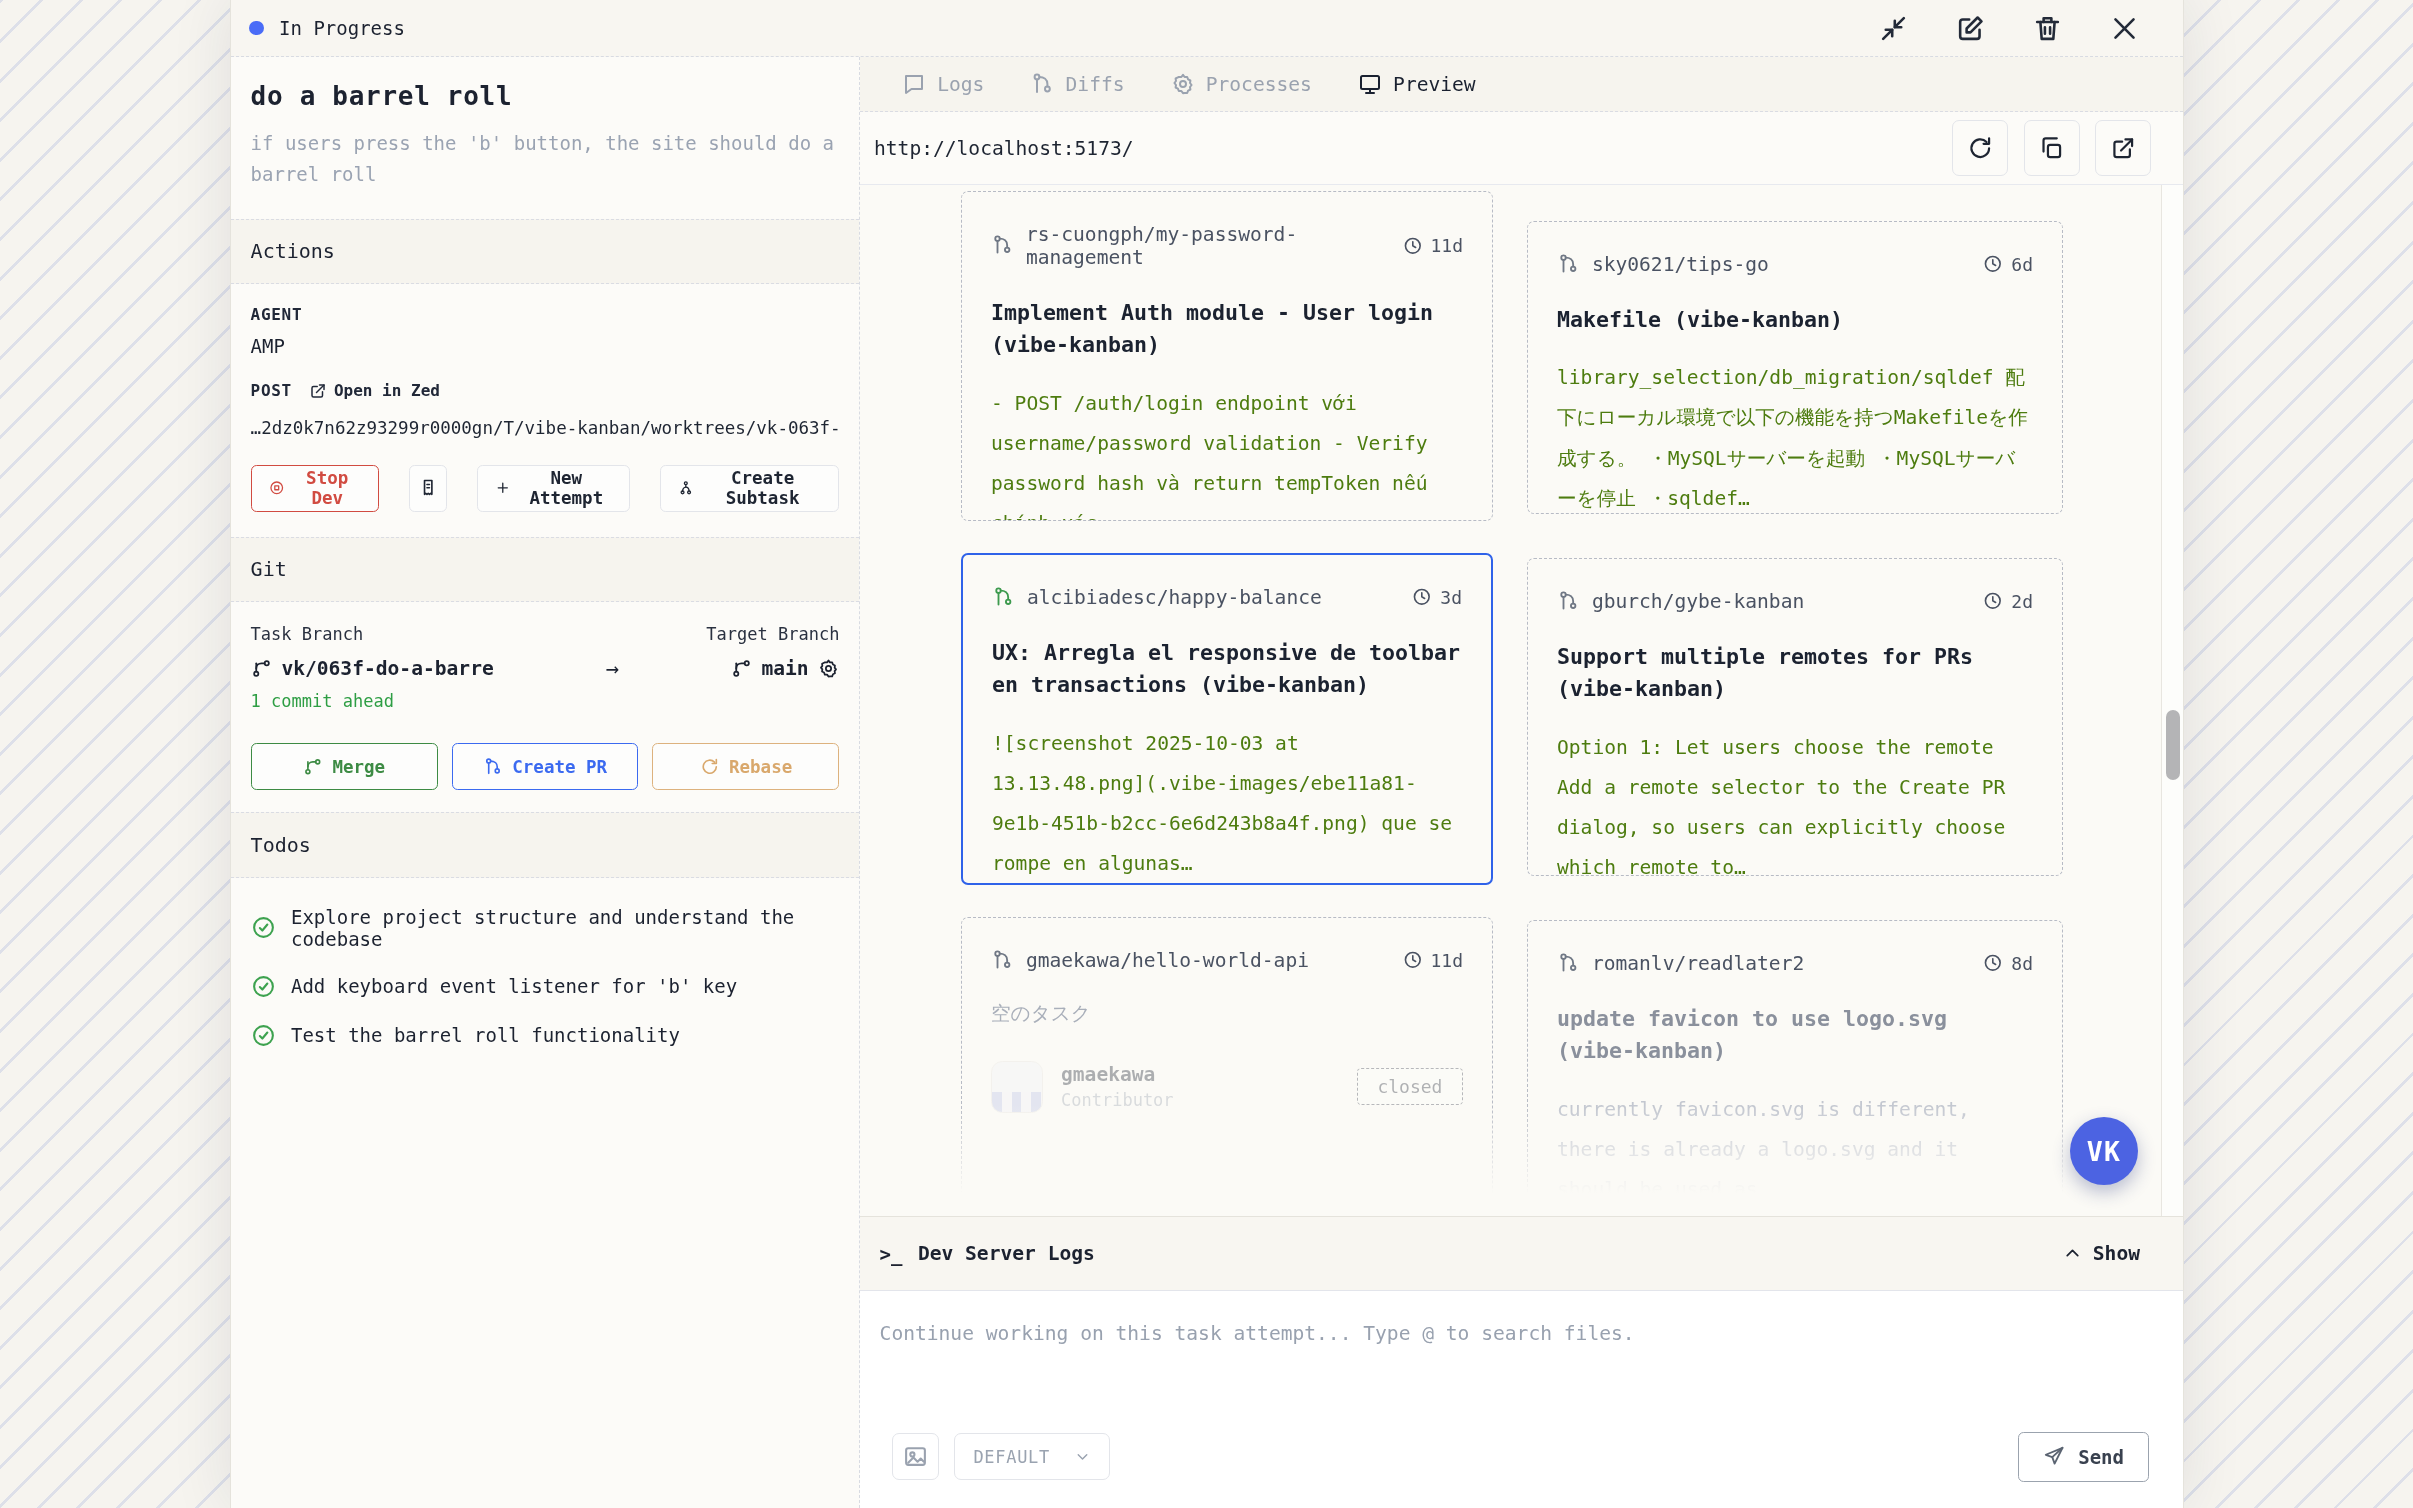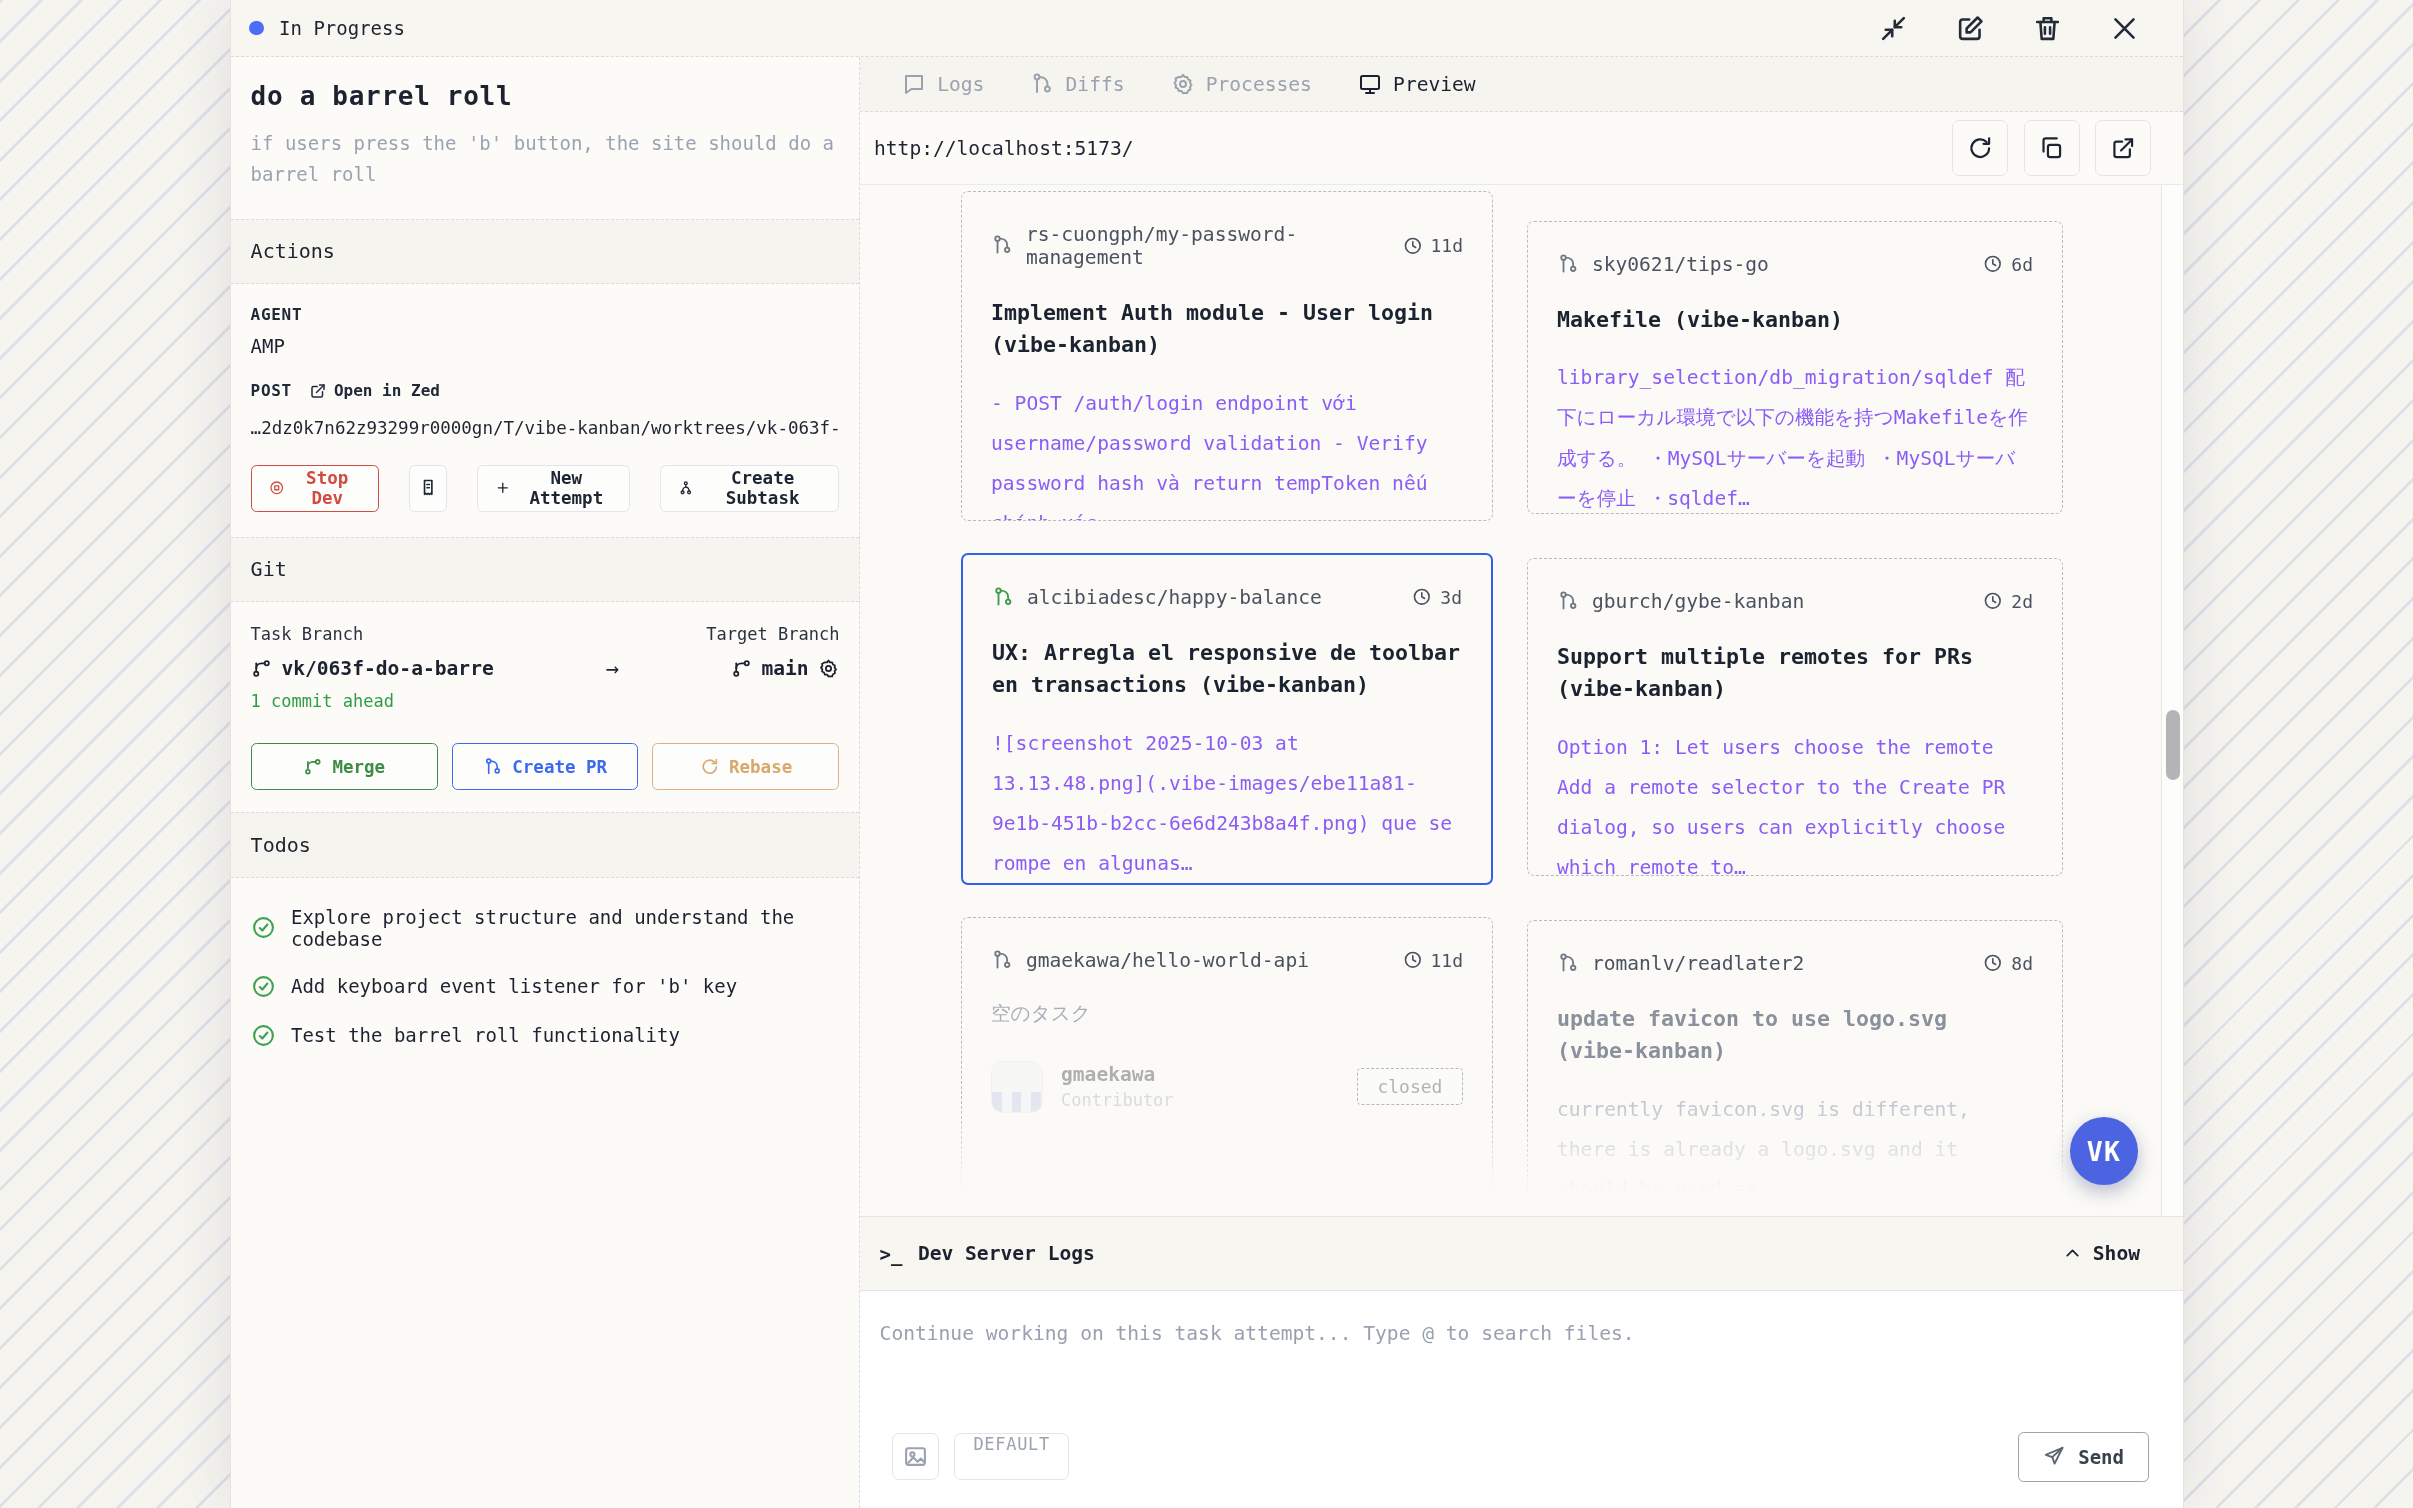--- a/index.html
+++ b/index.html
@@ -92,21 +92,21 @@
   .col.right { width:536px; gap:44px; margin-top:30px; }
   .card { border:1.4px dashed #b7bbc5; border-radius:7px; padding:31px 29px 32px; overflow:hidden;
     display:flex; flex-direction:column; cursor:pointer; background:transparent; }
   .card.selected { border:2.1px solid #2F62E9; }
   .card-head { display:flex; align-items:center; gap:12.6px; font-size:19.6px; color:#4a5262; }
   .card-head .prsvg { width:22.3px; height:22.3px; color:#707885; flex:none; }
   .card.selected .card-head .prsvg { color:#3D9A4E; }
   .age-wrap { margin-left:auto; display:flex; align-items:center; gap:8.4px; font-size:18px; color:#4a5262; }
   .age-wrap svg { width:19.6px; height:19.6px; }
   .ctitle { margin-top:28px; font-size:21.6px; font-weight:bold; line-height:1.5; color:#1b2230; }
-  .cbody { margin-top:22.3px; font-size:19.6px; line-height:2.05; color:#8b5cf6; }
+  .cbody { margin-top:22.3px; font-size:19.6px; line-height:2.05; color:#4d7c0f; }
   .cfoot { margin-top:26.5px; display:flex; align-items:center; gap:18px; }
   .avatar { width:52px; height:52px; border-radius:11.2px; border:0.7px solid #e6e3df; flex:none; }
   .av5 { background:repeating-linear-gradient(90deg,#b9c1e6 0 9.8px,#f0f1f6 9.8px 19.6px) left bottom/100% 40% no-repeat, #f1f2f6; }
   .who .nm { font-size:19.6px; font-weight:600; color:#1b2230; }
   .who .rl { margin-top:4.2px; font-size:17px; color:#9aa2af; }
   .badge { margin-left:auto; border:1.4px dashed #3a4150; border-radius:4.2px; padding:7px 19.6px;
     font-size:18px; color:#252c3a; background:rgba(255,255,255,.35); }
   .card.muted .ctitle { color:#8a909c; }
   .card.muted .cbody { color:#a9afba; }
   .card.muted .cfoot { opacity:.35; }
@@ -134,21 +134,21 @@
   .composer { height:217px; flex:none; background:#ffffff; position:relative; padding:31px 39px 0 19.6px; }
   .composer textarea { width:100%; height:105px; border:none; outline:none; resize:none; background:transparent;
     font-family:inherit; font-size:19.6px; color:#1e2532; }
   .composer textarea::placeholder { color:#98a1af; }
   .crow { position:absolute; left:32px; right:34px; bottom:26.5px; display:flex; align-items:center; }
   .img-btn { width:47px; height:47px; border:0.7px solid #e3e5ea; border-radius:7px; background:#fff;
     display:flex; align-items:center; justify-content:center; color:#9aa2af; cursor:pointer; }
   .img-btn svg { width:25px; height:25px; }
   .def-sel { margin-left:15.4px; height:47px; border:0.7px solid #e3e5ea; border-radius:7px; background:#fff;
     display:flex; align-items:center; gap:24px; padding:0 18px; font-family:inherit; font-size:17px;
-    letter-spacing:0.7px; color:#9aa3b0; cursor:pointer;flex-direction:column; }
+    letter-spacing:0.7px; color:#9aa3b0; cursor:pointer; }
   .def-sel svg { width:17px; height:17px; }
   .send-btn { margin-left:auto; height:50px; border:1.4px solid #9ba3ae; border-radius:5.6px; background:#fff;
     display:flex; align-items:center; gap:12.6px; padding:0 24px; font-family:inherit; font-size:19px;
     font-weight:600; color:#39414f; cursor:pointer; }
   .send-btn svg { width:22.3px; height:22.3px; color:#5b6472; }
 </style>
 </head>
 <body>
 
 <div class="dialog">

